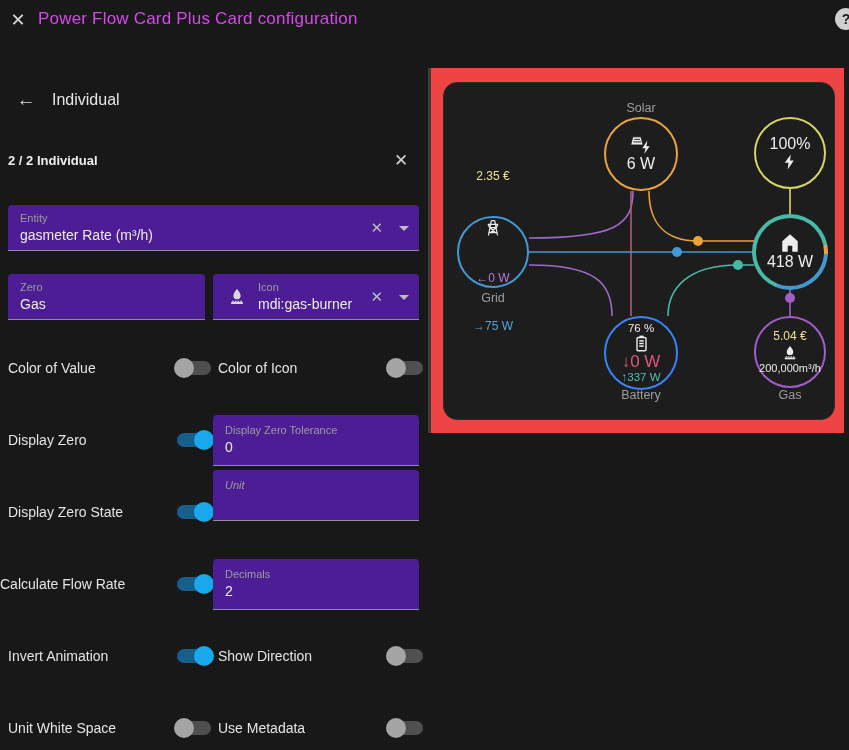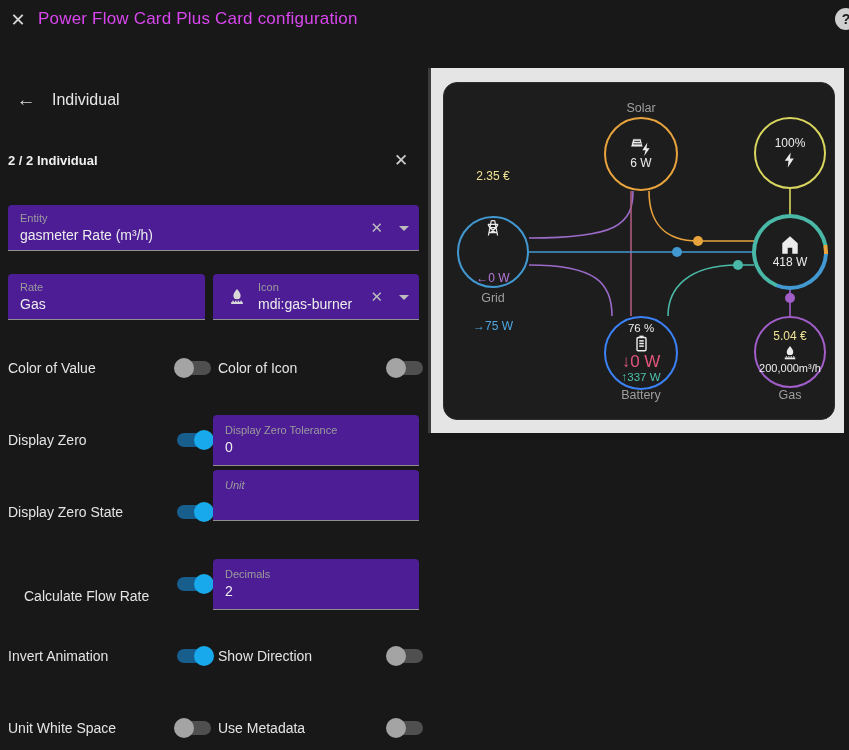--- a/index.html
+++ b/index.html
@@ -39,41 +39,41 @@
   .switch { width:40px; height:20px; position:absolute; cursor:pointer; }
   .switch .track { position:absolute; left:3px; top:3px; width:34px; height:14px;
     border-radius:7px; background:#4f4f4f; }
   .switch .thumb { position:absolute; left:0; top:0; width:20px; height:20px;
     border-radius:50%; background:#a4a4a4; }
   .switch.on .track { background:#175e8c; }
   .switch.on .thumb { left:20px; background:#17a9ec; }
   .row-label { font-size:14px; color:#e4e4e4; white-space:nowrap; }
 
   
-  .preview-bg { left:428px; top:68px; width:416px; height:365px; background:#e5e5e5; }
+  .preview-bg { left:428px; top:68px; width:416px; height:365px; background:#ef4444; }
   .pane-divider { left:428px; top:68px; width:3px; height:365px; background:#3c3c3c; }
   .card { left:15px; top:14px; width:392px; height:338px; background:#1d1d1d;
     border:1px solid #2e2e2e; border-radius:14px; }
 
   .node { border-radius:50%; background:#1d1d1d; display:flex; flex-direction:column;
     align-items:center; justify-content:center; text-align:center;
     line-height:1.15; z-index:3; }
   .node div { white-space:nowrap; }
   .node-label { font-size:12.5px; color:#9e9e9e; text-align:center; z-index:2; }
   .n-solar  { border:2px solid #e8a33d; }
   .n-car    { border:2px solid #d9d65f; }
   .n-grid   { border:2px solid #4299d1; }
   .n-batt   { border:2px solid #3b82f6; }
   .n-gas    { border:2px solid #a15ec9; }
   .home-ring { border-radius:50%; z-index:3;
     background:conic-gradient(#4ab8a6 0 22%, #e8a33d 22% 26%, #4299d1 26% 56%, #4ab8a6 56% 100%); }
   .home-inner { position:absolute; left:4px; top:4px; right:4px; bottom:4px;
     border-radius:50%; background:#1d1d1d; display:flex; flex-direction:column;
     align-items:center; justify-content:center; }
-  .v-white { color:#ececec; font-size:12px; }
+  .v-white { color:#ececec; font-size:16px; }
   .v-price { color:#efe193; font-size:12px; }
   .v-purple { color:#b678d8; font-size:12px; }
   .v-blue { color:#4fa6e0; font-size:12px; }
   .v-pink { color:#e0557c; font-size:12px; }
   .v-teal { color:#4ec3ae; font-size:12px; }
   .flows { position:absolute; left:0; top:0; z-index:1; }
   svg.icon { display:block; }
 </style>
 </head>
 <body>
@@ -91,21 +91,21 @@
   <div class="abs sec-close">✕</div>
 
   <div class="abs tfield" style="left:8px; top:205px; width:411px; height:46px; padding:7px 12px;">
     <div class="lbl">Entity</div>
     <div class="val">gasmeter Rate (m³/h)</div>
     <div class="abs fld-clear" style="right:36px; top:15px;">✕</div>
     <div class="abs caret" style="right:10px; top:21px;"></div>
   </div>
 
   <div class="abs tfield" style="left:8px; top:274px; width:197px; height:46px; padding:7px 12px;">
-    <div class="lbl">Rate</div>
+    <div class="lbl">Zero</div>
     <div class="val">Gas</div>
   </div>
 
   <div class="abs tfield" style="left:213px; top:274px; width:206px; height:46px; padding:7px 12px 7px 45px;">
     <span class="abs" style="left:14px; top:13px;">
       <svg class="icon" width="20" height="20" viewBox="0 0 24 24" fill="#d8d8d8">
         <path d="M12 2.5c2.6 3.2 4.3 5.5 4.3 8a4.3 4.3 0 0 1-8.6 0c0-2.5 1.7-4.8 4.3-8z"></path>
         <rect x="5" y="18" width="14" height="2.4"></rect>
         <rect x="6.4" y="16.4" width="1.8" height="1.6"></rect>
           <rect x="9.6" y="16.4" width="1.8" height="1.6"></rect>
@@ -142,21 +142,21 @@
 
   <div class="abs row-label" style="left:8px; top:504px;">Display Zero State</div>
   <div class="switch on" style="left:174px; top:502px;">
       <div class="track"></div>
       <div class="thumb"></div>
     </div>
   <div class="abs tfield" style="left:213px; top:470px; width:206px; height:51px; padding:9px 12px;font-style:italic;">
     <div class="lbl">Unit</div>
   </div>
 
-  <div class="abs row-label" style="left:24px; top:576px;margin-top:12px;">Calculate Flow Rate</div>
+  <div class="abs row-label" style="left:0; top:576px;">Calculate Flow Rate</div>
   <div class="switch on" style="left:174px; top:574px;">
       <div class="track"></div>
       <div class="thumb"></div>
     </div>
   <div class="abs tfield" style="left:213px; top:559px; width:206px; height:51px; padding:9px 12px;">
     <div class="lbl">Decimals</div>
     <div class="val">2</div>
   </div>
 
   <div class="abs row-label" style="left:8px; top:648px;">Invert Animation</div>

